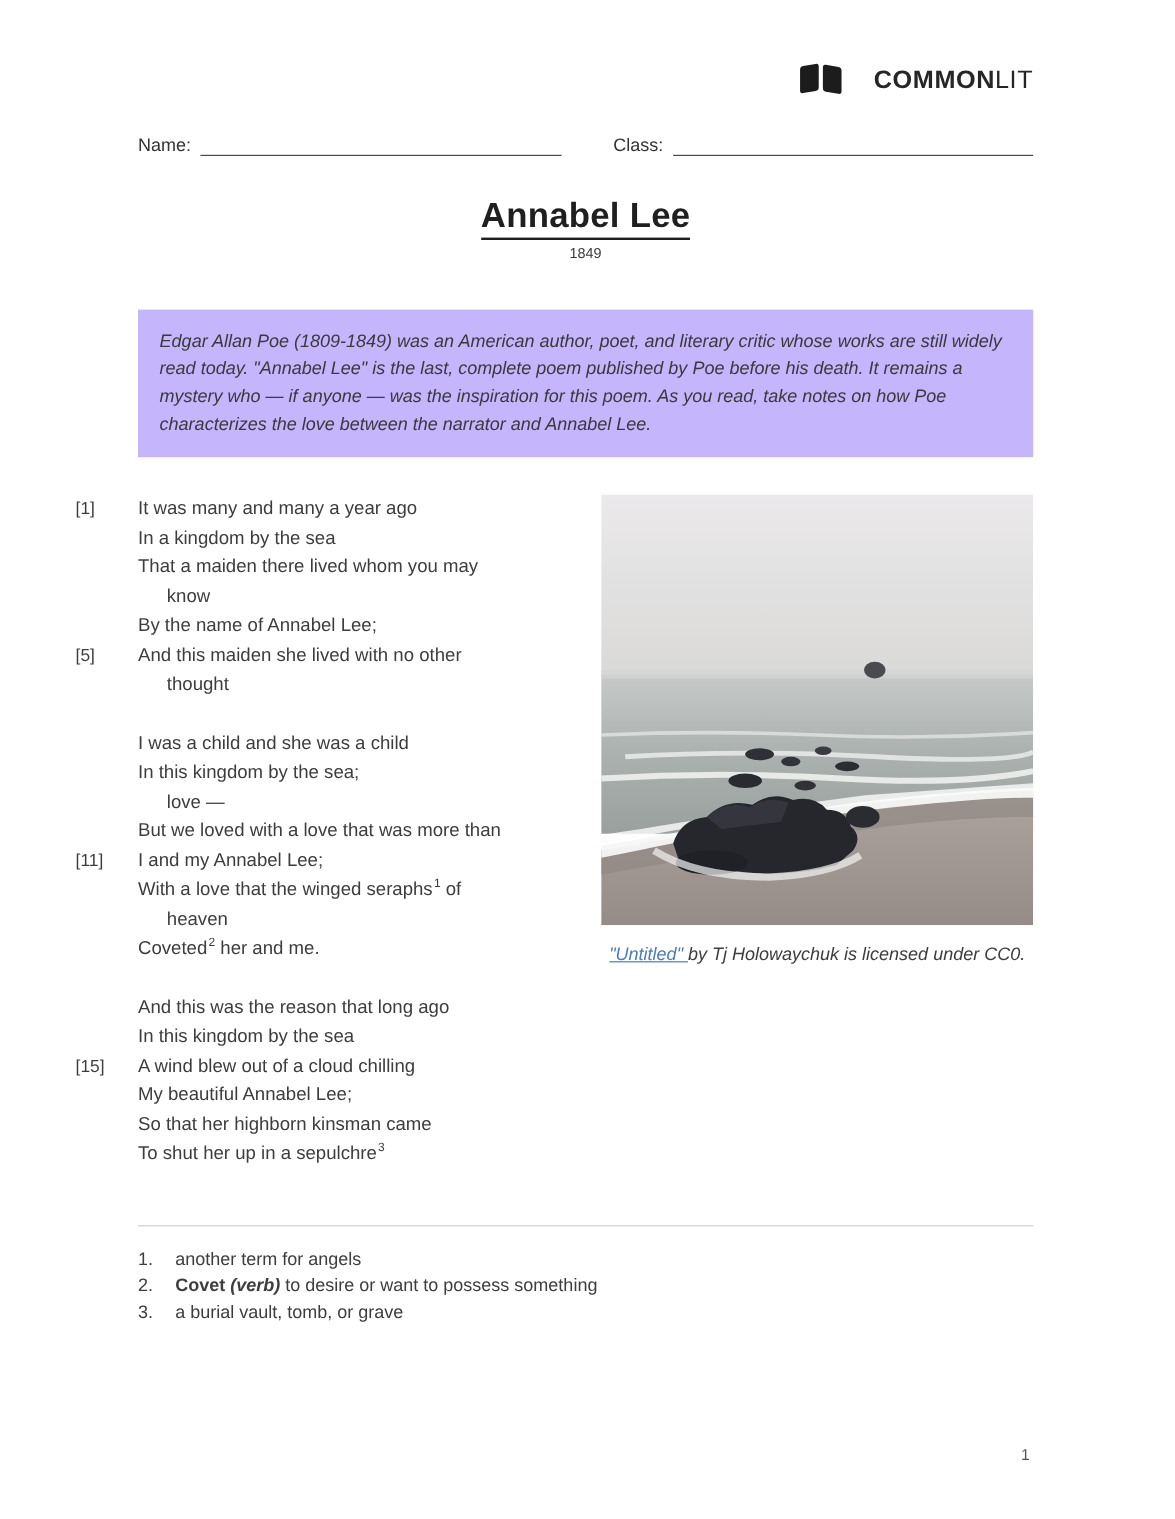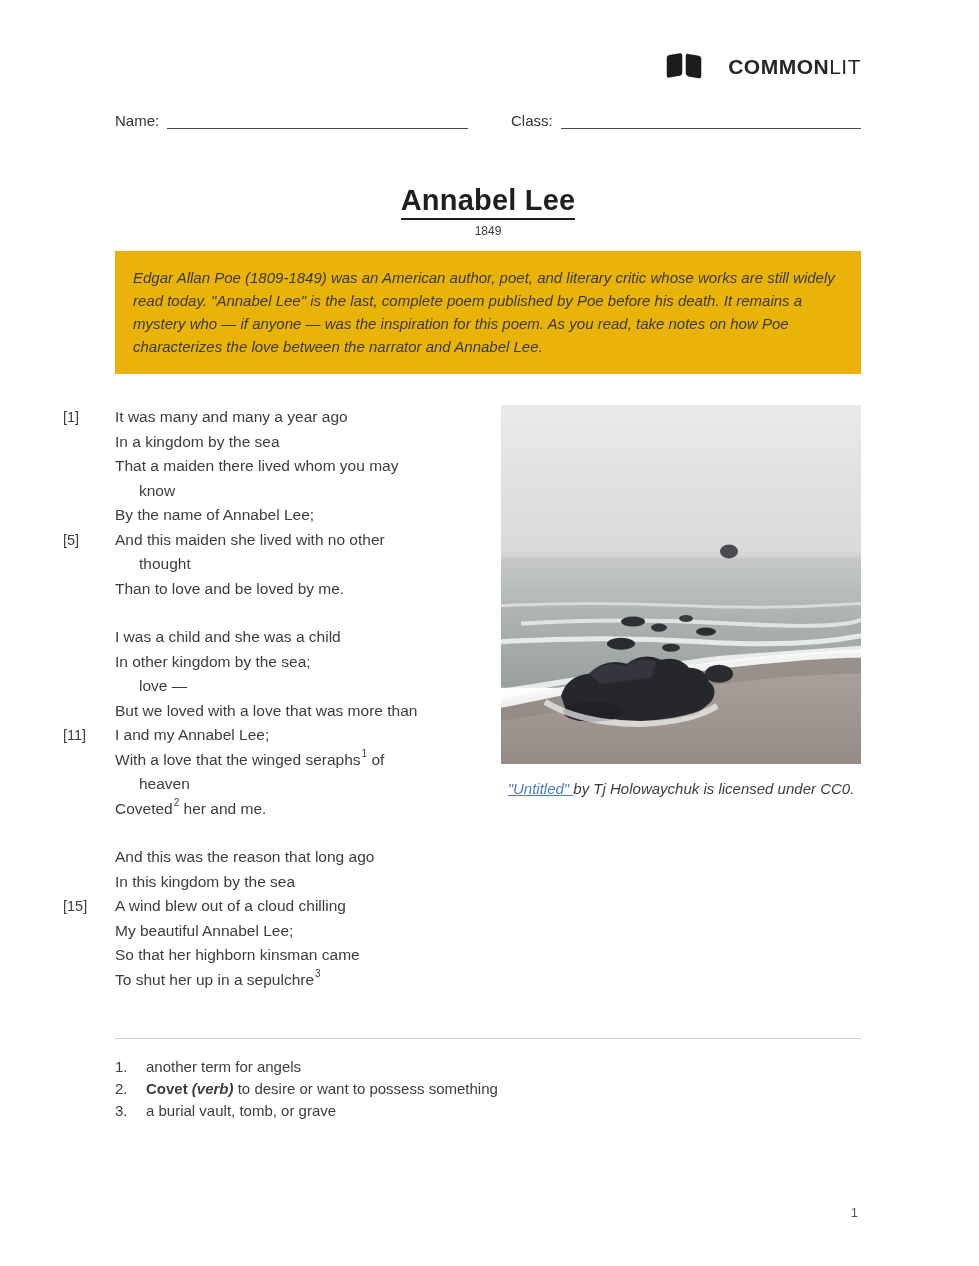--- a/index.html
+++ b/index.html
@@ -35,29 +35,28 @@
   
   .title-block { text-align: center; margin-top: 34px; }
   .poem-title {
     display: inline-block;
     font-size: 29px;
     font-weight: 700;
     color: #1f1f1f;
     border-bottom: 2.5px solid #1f1f1f;
     padding-bottom: 1px;
     letter-spacing: 0.2px;
-    margin-top: 21px;
   }
   .poem-author { font-size: 17px; color: #3a3a3a; margin-top: 9px; }
   .poem-year { font-size: 12px; color: #3a3a3a; margin-top: 4px; }
 
   
   .intro-box {
-    background: #eab308;
-    margin-top: 13px;
+    background: #c4b5fd;
+    margin-top: 40px;
     padding: 15px 18px 16px 18px;
   }
   .intro-text {
     font-style: italic;
     font-size: 15px;
     line-height: 23px;
     color: #3a3a3a;
   }
 
   
@@ -161,25 +160,24 @@
   <div class="main-cols">
     <div class="poem-col">
         <div class="stanza">
           <div class="poem-line"><span class="line-num">[1]</span>It was many and many a year ago</div>
           <div class="poem-line">In a kingdom by the sea</div>
           <div class="poem-line">That a maiden there lived whom you may</div>
           <div class="poem-line indent">know</div>
           <div class="poem-line">By the name of Annabel Lee;</div>
           <div class="poem-line"><span class="line-num">[5]</span>And this maiden she lived with no other</div>
           <div class="poem-line indent">thought</div>
-          <div class="poem-line">Than to love and be loved by me.</div>
         </div>
         <div class="stanza">
           <div class="poem-line">I was a child and she was a child</div>
-          <div class="poem-line">In other kingdom by the sea;</div>
+          <div class="poem-line">In this kingdom by the sea;</div>
           <div class="poem-line indent">love —</div>
           <div class="poem-line">But we loved with a love that was more than</div>
           <div class="poem-line"><span class="line-num">[11]</span>I and my Annabel Lee;</div>
           <div class="poem-line">With a love that the winged seraphs<sup>1</sup> of</div>
           <div class="poem-line indent">heaven</div>
           <div class="poem-line">Coveted<sup>2</sup> her and me.</div>
         </div>
         <div class="stanza">
           <div class="poem-line">And this was the reason that long ago</div>
           <div class="poem-line">In this kingdom by the sea</div>

